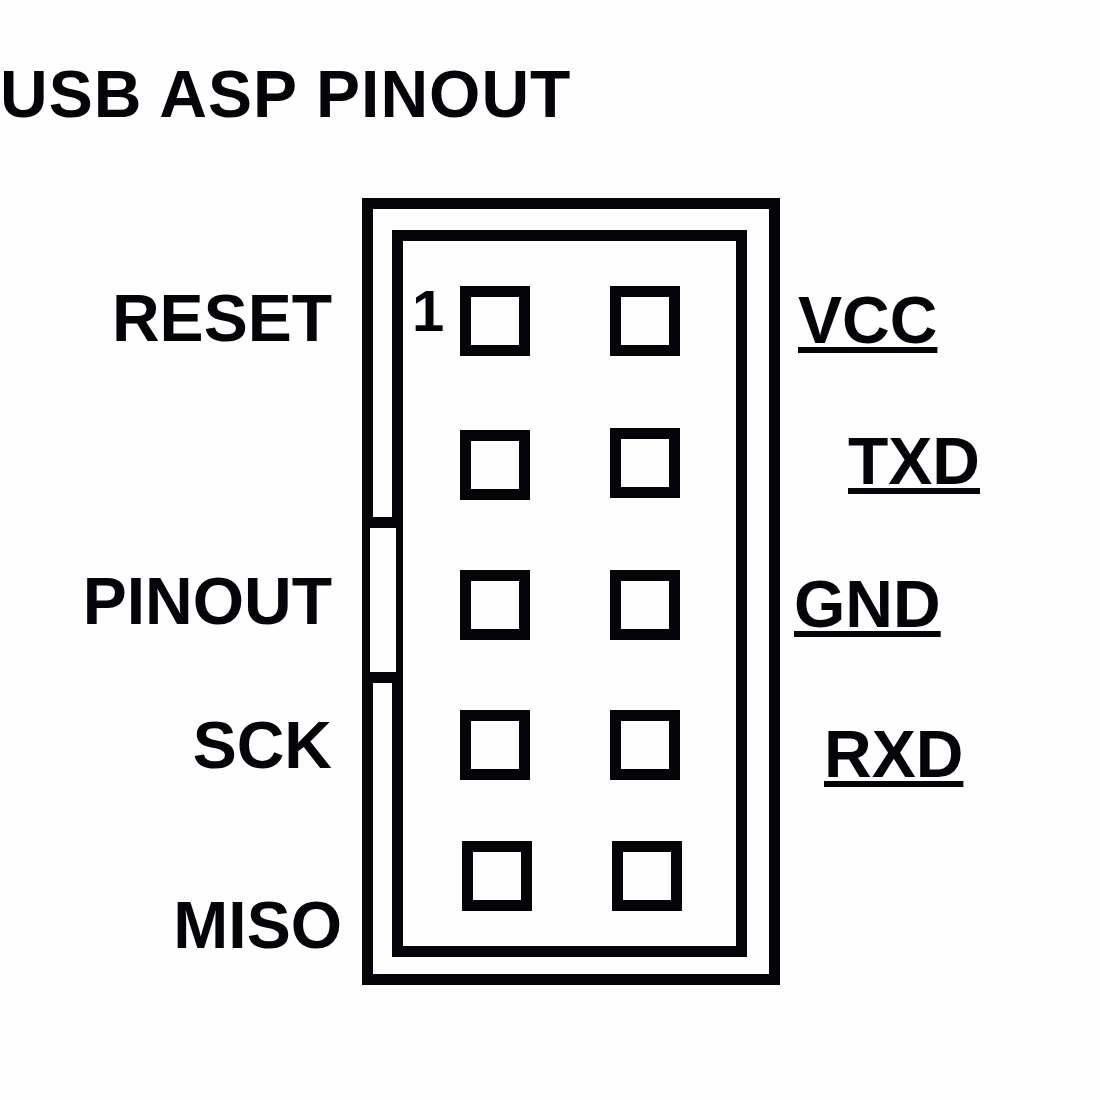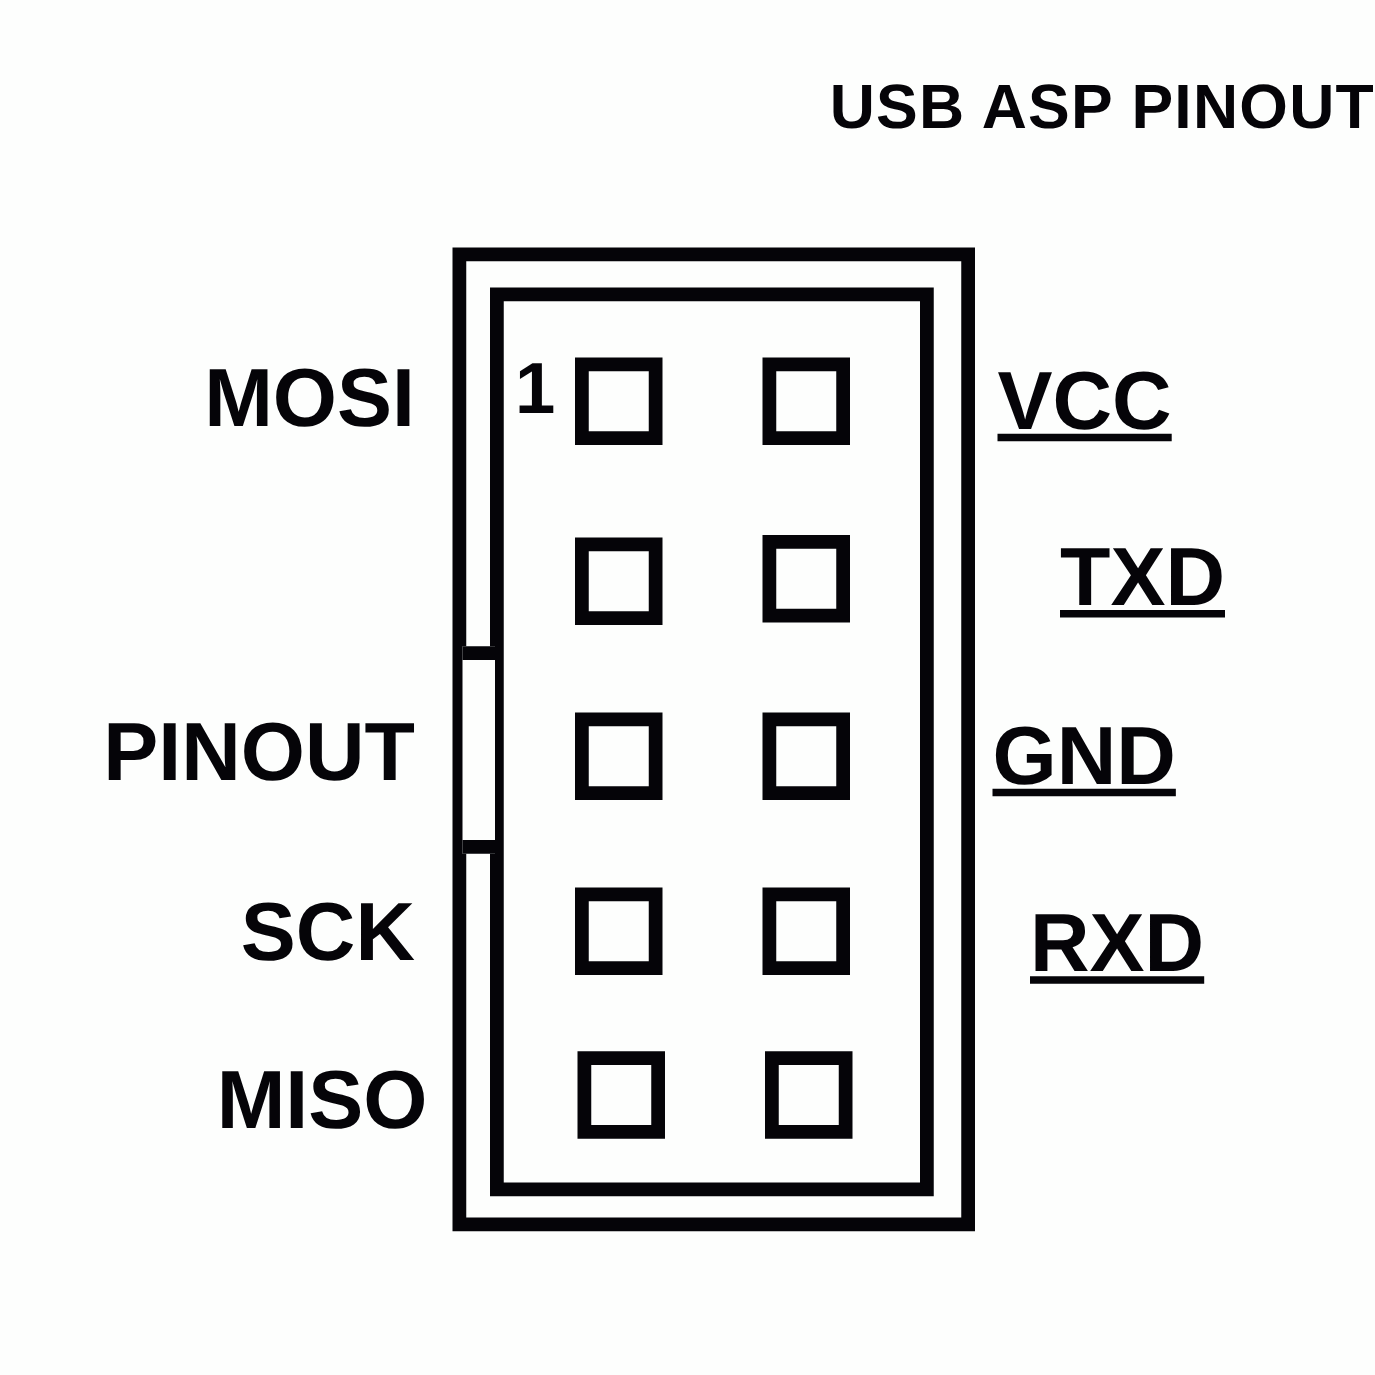--- a/index.html
+++ b/index.html
@@ -1,17 +1,17 @@
 <!DOCTYPE html>
 <html><head>
 <meta charset="utf-8">
 <style>
   html, body { margin:0; padding:0; background:#fdfefd; }
   body { width:1100px; height:1100px; position:relative; overflow:hidden; font-family:"Liberation Sans", sans-serif; }
-  .title { position:absolute; left:0; width:1100px; top:56px; text-align:right; font-weight:bold; font-size:50px; color:#050408; letter-spacing:1px; }
+  .title { position:absolute; left:0; width:1100px; top:56px; text-align:left; font-weight:bold; font-size:66px; color:#050408; letter-spacing:1px; }
   .frame { position:absolute; border:11px solid #050408; box-sizing:border-box; background:transparent; }
   .outer { left:362px; top:198px; width:418px; height:787px; }
   .inner { left:392px; top:230px; width:355px; height:727px; }
   .key { position:absolute; left:370px; top:517px; width:26px; height:166px; background:#fdfefd; border-top:11px solid #050408; border-bottom:11px solid #050408; box-sizing:border-box; }
   .pin { position:absolute; width:70px; height:70px; border:11px solid #050408; box-sizing:border-box; background:#fdfefd; }
   .label { position:absolute; font-weight:bold; font-size:66px; color:#050408; line-height:1; }
   .l { text-align:right; right:768px; }
   .r { left:796px;text-decoration:underline; }
   .pin1 { position:absolute; left:412px; top:282px; font-weight:bold; font-size:58px; color:#050408; line-height:1; }
 </style>
@@ -30,21 +30,21 @@
 <div class="pin" style="left:610px;top:286px"></div>
 <div class="pin" style="left:460px;top:430px"></div>
 <div class="pin" style="left:610px;top:428px"></div>
 <div class="pin" style="left:460px;top:570px"></div>
 <div class="pin" style="left:610px;top:570px"></div>
 <div class="pin" style="left:460px;top:710px"></div>
 <div class="pin" style="left:610px;top:710px"></div>
 <div class="pin" style="left:462px;top:841px"></div>
 <div class="pin" style="left:612px;top:841px"></div>
 
-<div class="label l" style="top:285px">MOSI</div>
+<div class="label l" style="top:285px">RESET</div>
 <div class="label l" style="top:568px">PINOUT</div>
 <div class="label l" style="top:712px">SCK</div>
-<div class="label l" style="top:846px;right:758px">MISO</div>
+<div class="label l" style="top:892px;right:758px">MISO</div>
 
 <div class="label r" style="top:287px;left:798px">VCC</div>
 <div class="label r" style="top:428px;left:848px">TXD</div>
 <div class="label r" style="top:571px;left:794px">GND</div>
 <div class="label r" style="top:721px;left:824px">RXD</div>
 
 </body></html>

